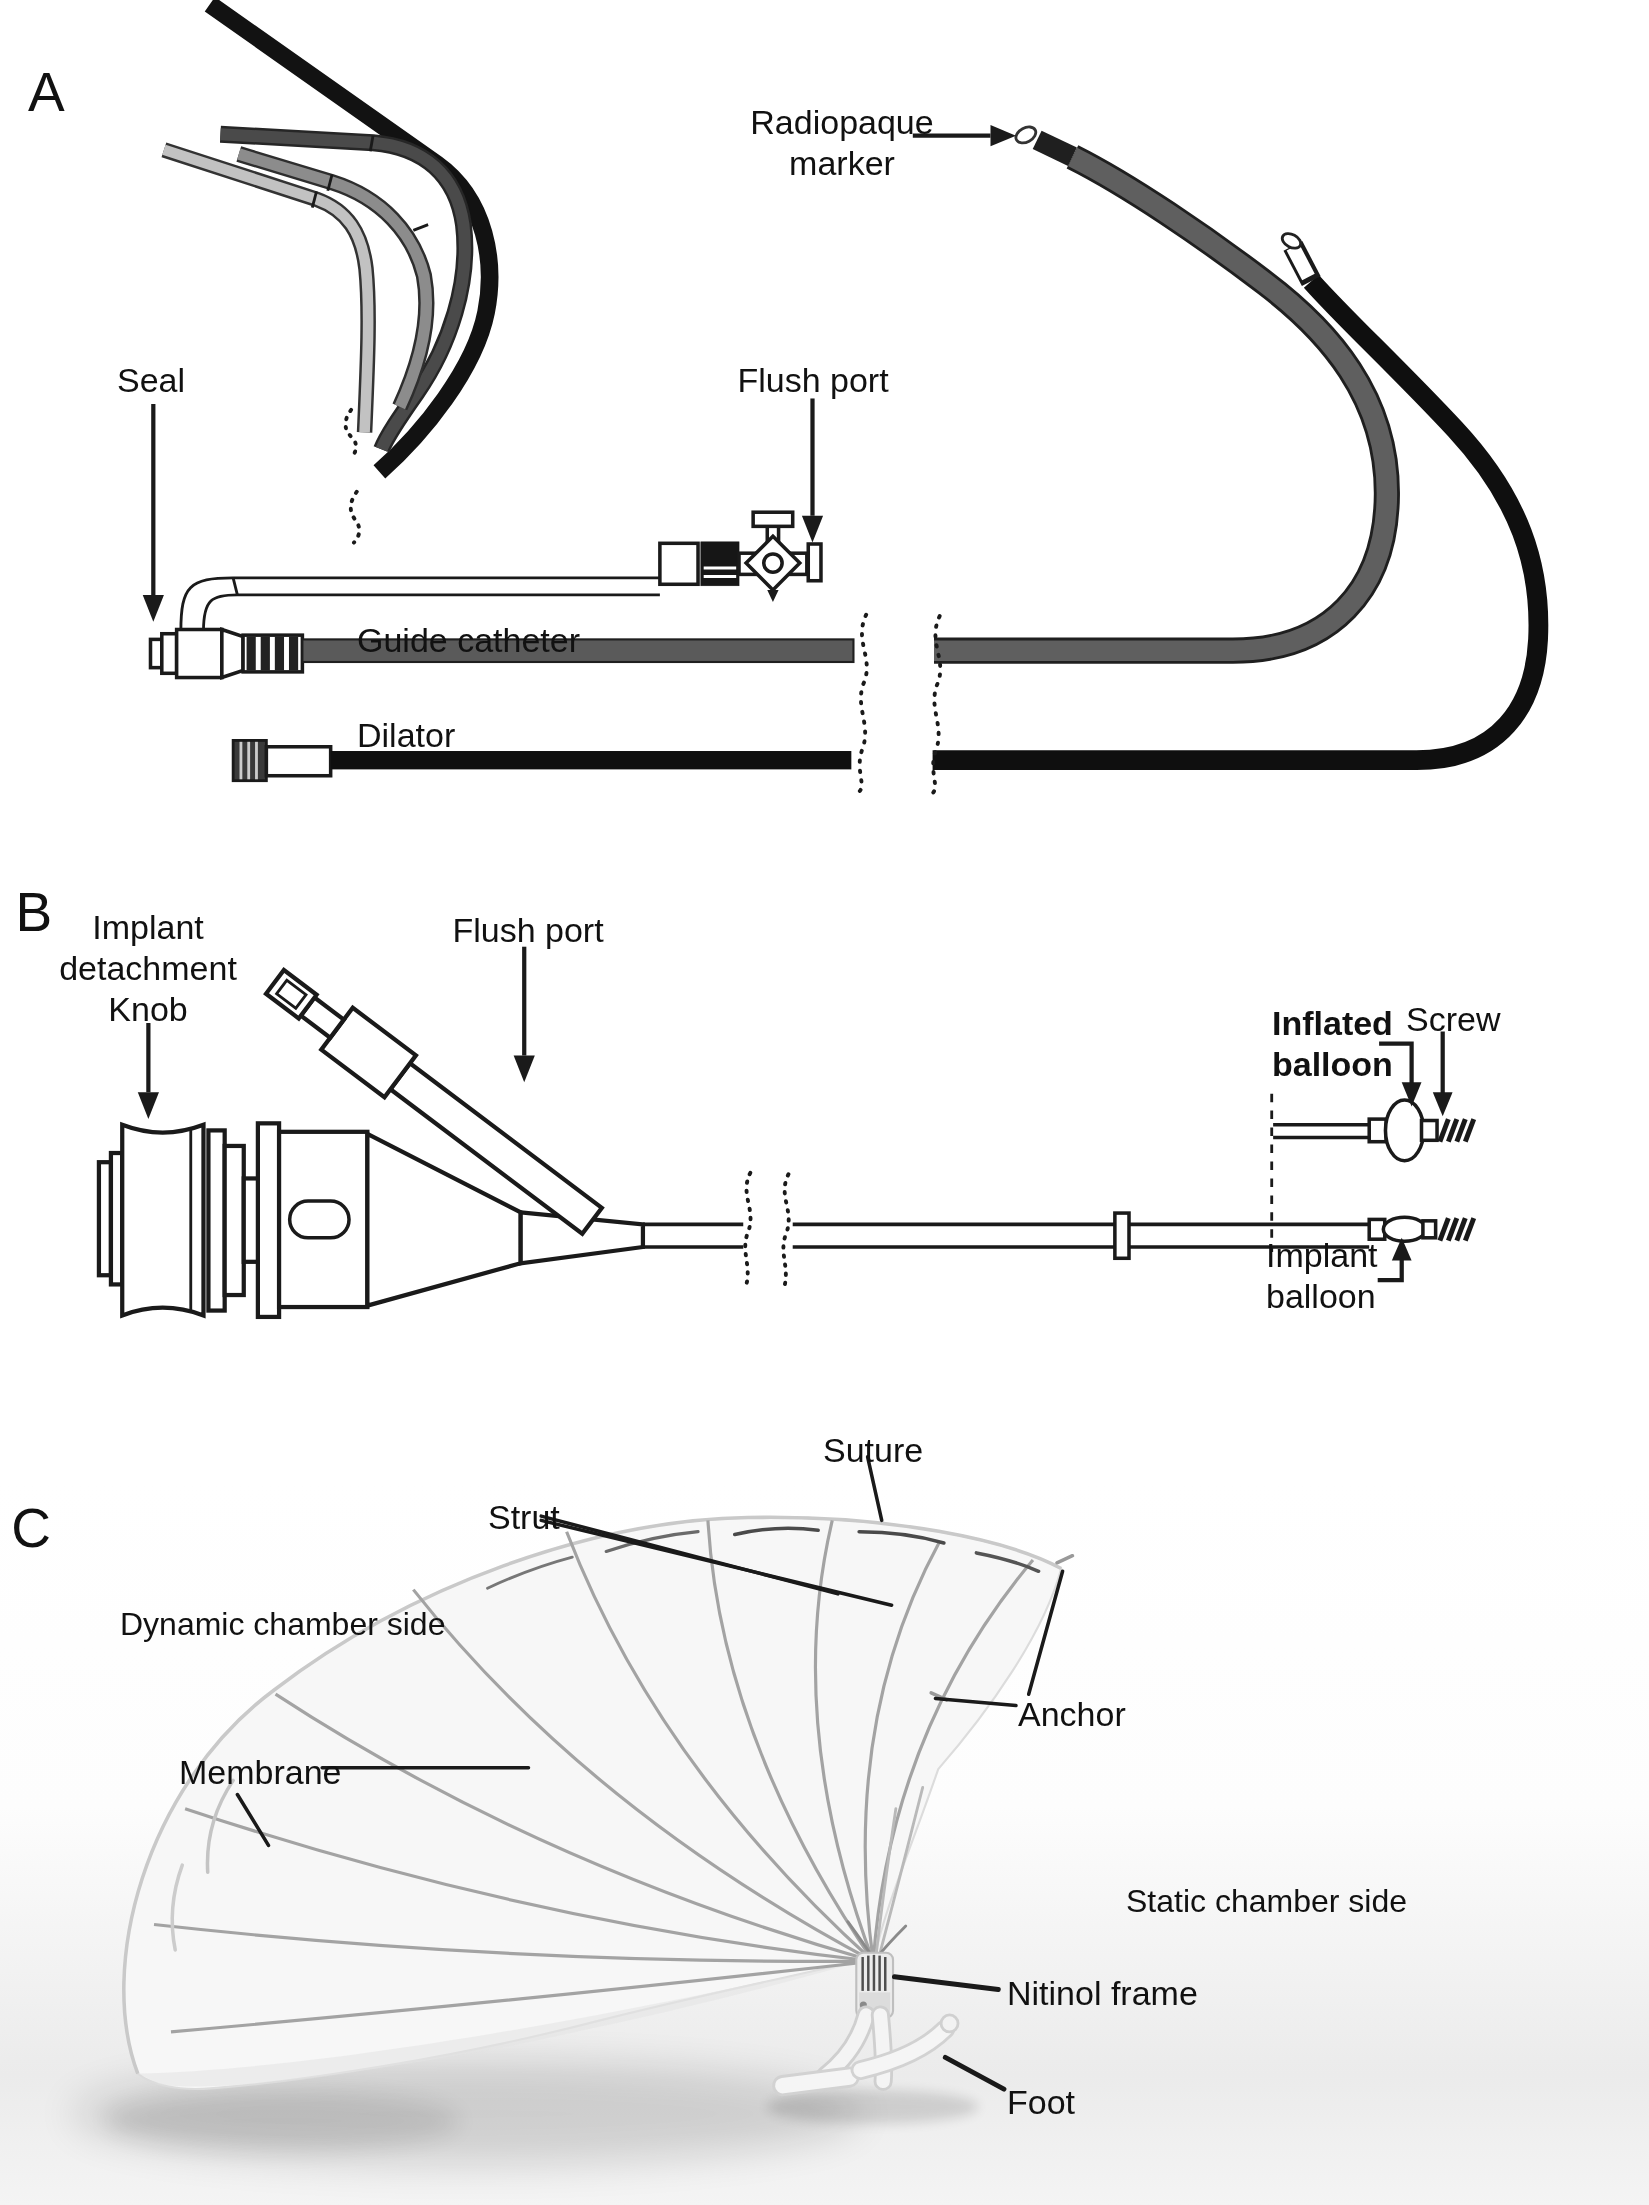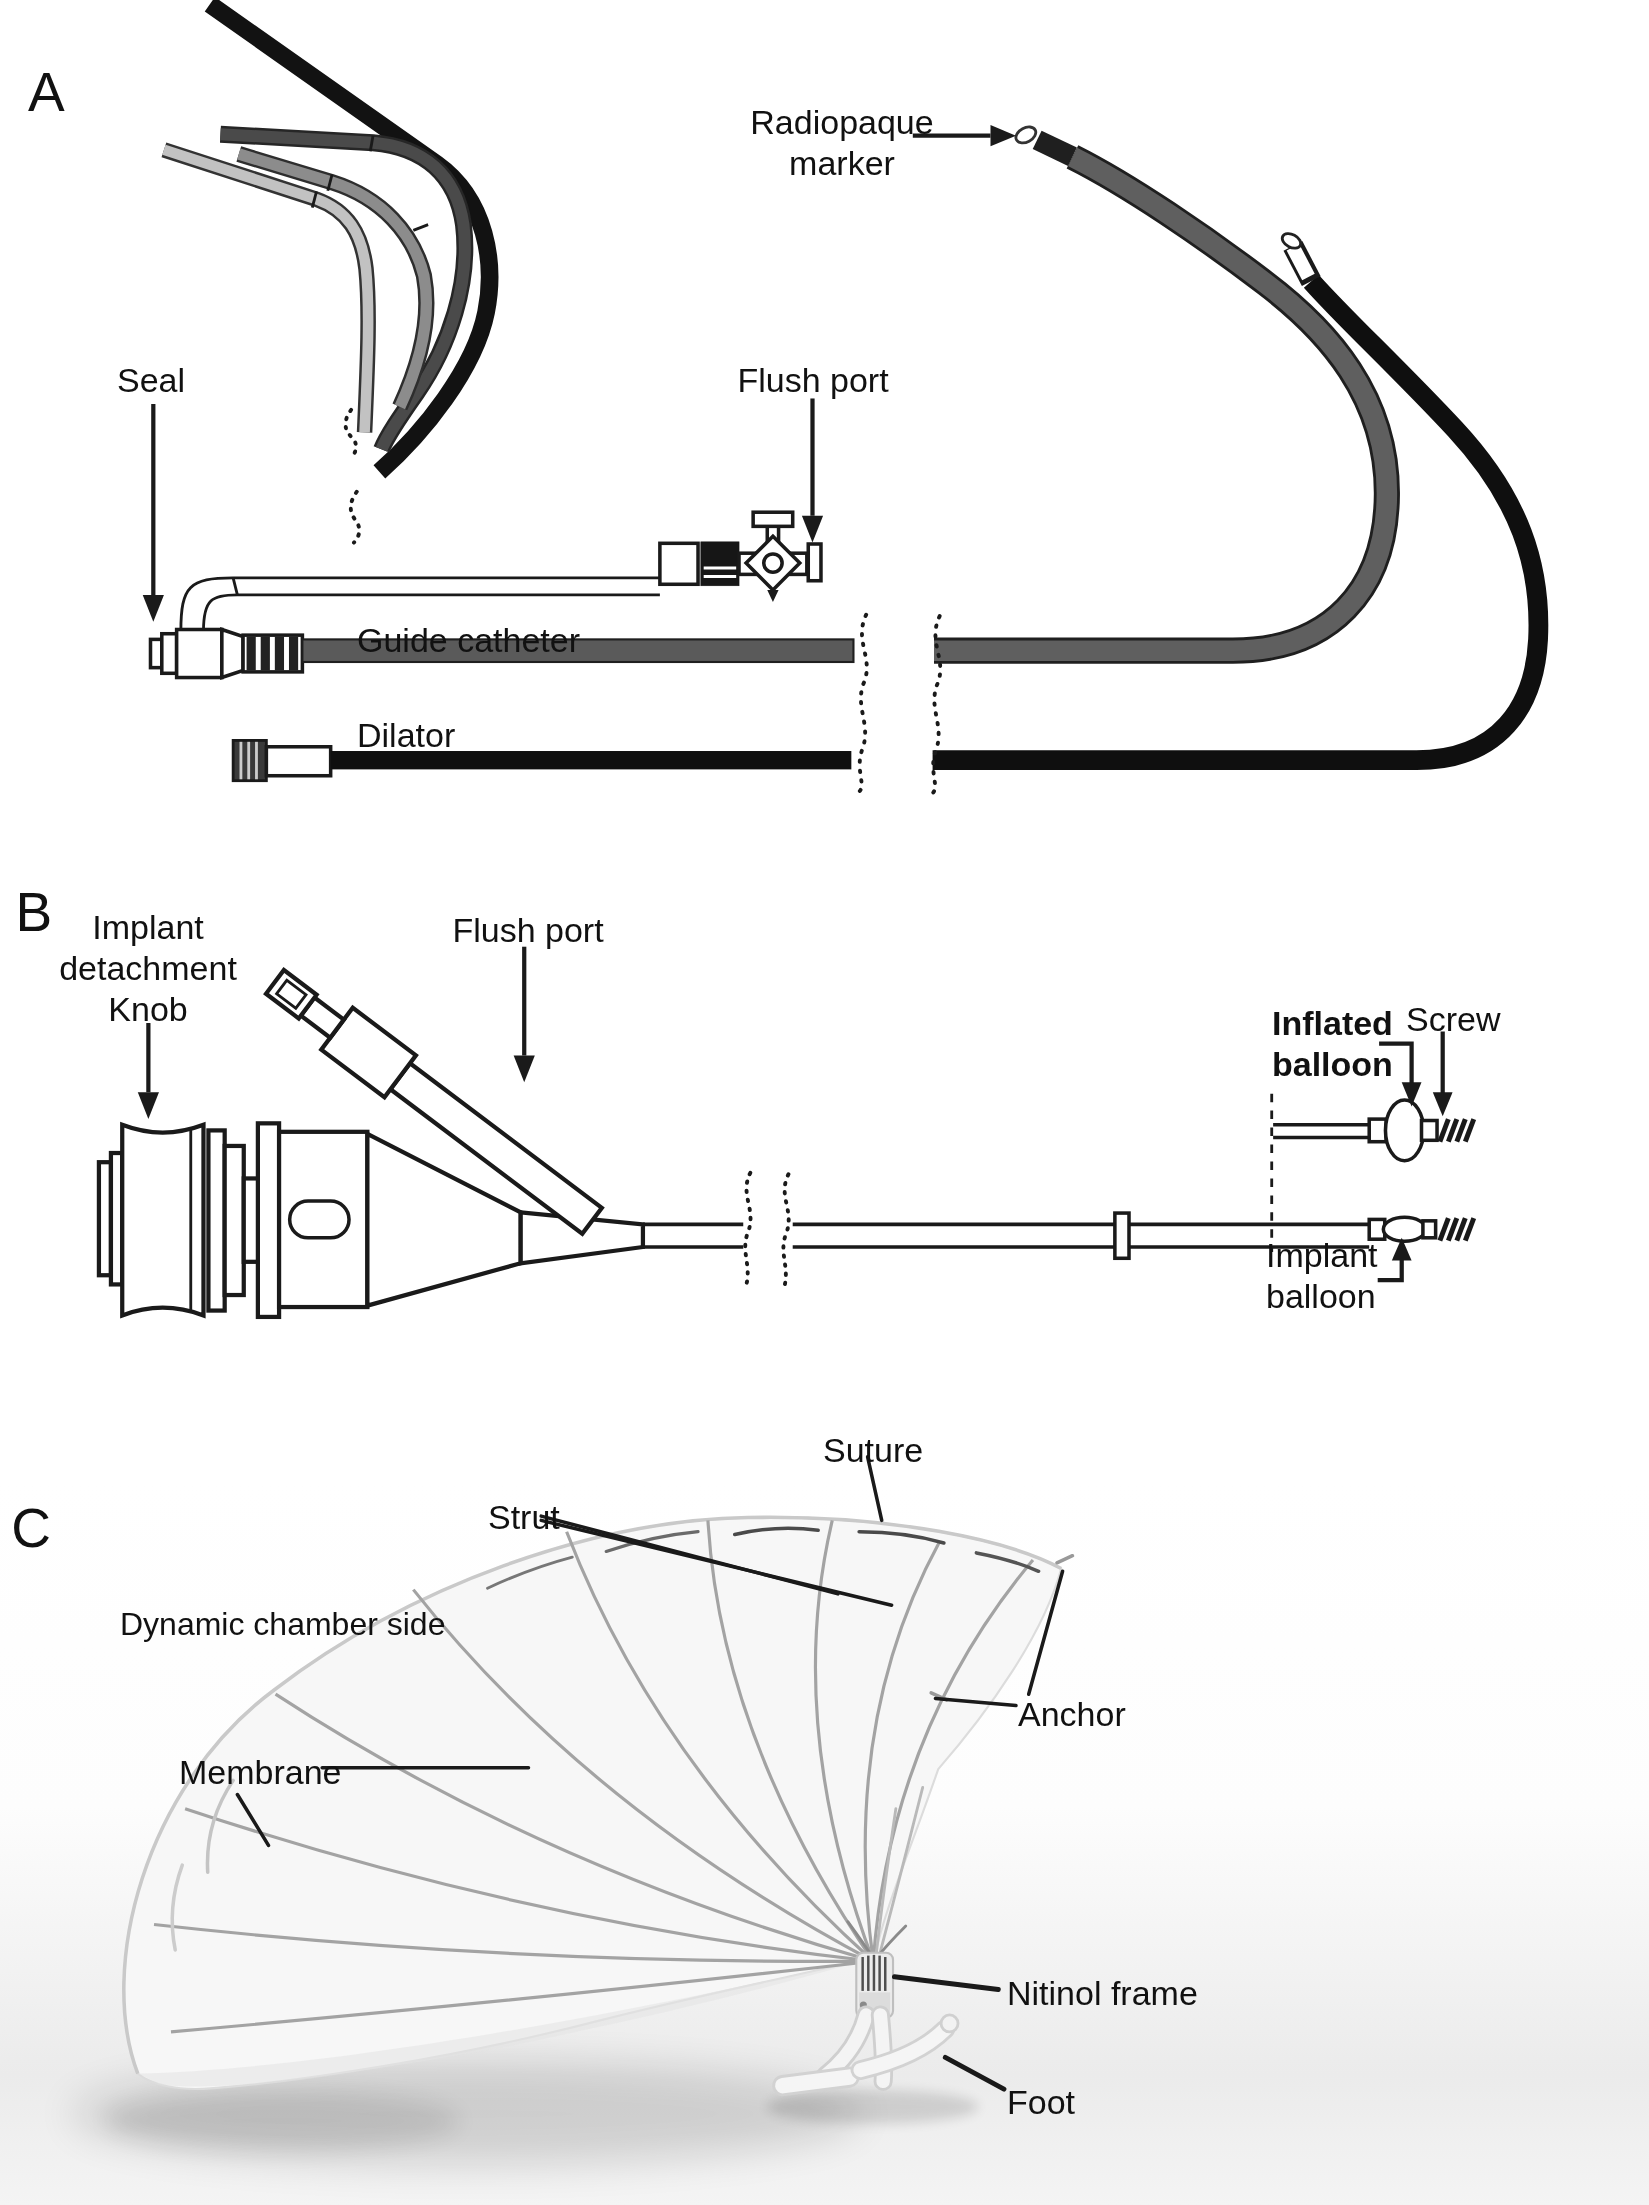--- a/index.html
+++ b/index.html
@@ -352,17 +352,18 @@
     <span>Implant</span>
     <span>balloon</span>
   </div>
 
   <div class="lbl panel" style="left:11.3px;top:1495px;">C</div>
   <div class="lbl" style="left:823px;top:1430px;">Suture</div>
   <div class="lbl" style="left:488px;top:1497px;">Strut</div>
   <div class="lbl big" style="left:120px;top:1605px;">Dynamic chamber side</div>
   <div class="lbl" style="left:179px;top:1752px;">Membrane</div>
   <div class="lbl" style="left:1018px;top:1694px;">Anchor</div>
+  <div class="lbl big" style="left:1126px;top:1882px;">Static chamber side</div>
   <div class="lbl" style="left:1007px;top:1973px;">Nitinol frame</div>
   <div class="lbl" style="left:1007px;top:2082px;">Foot</div>
 
 </div>
 
 
 </body></html>

